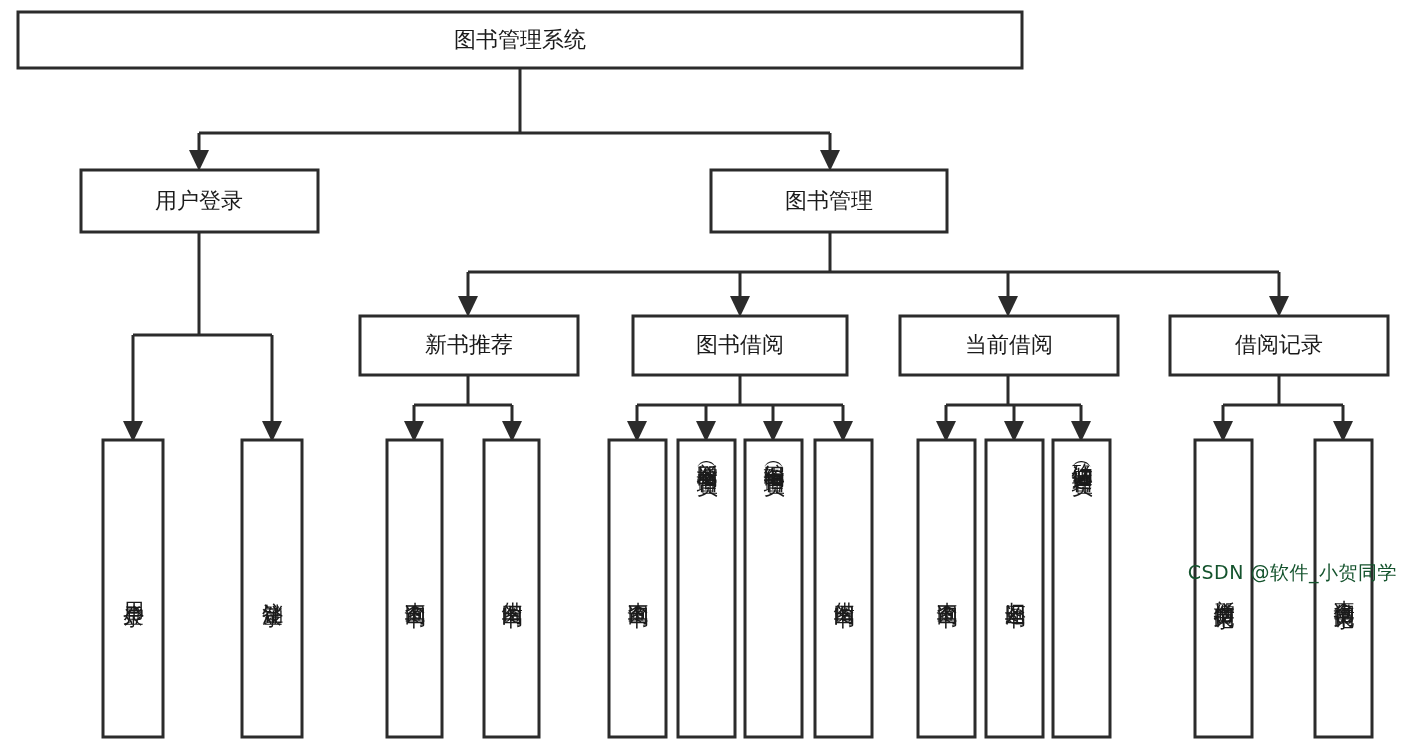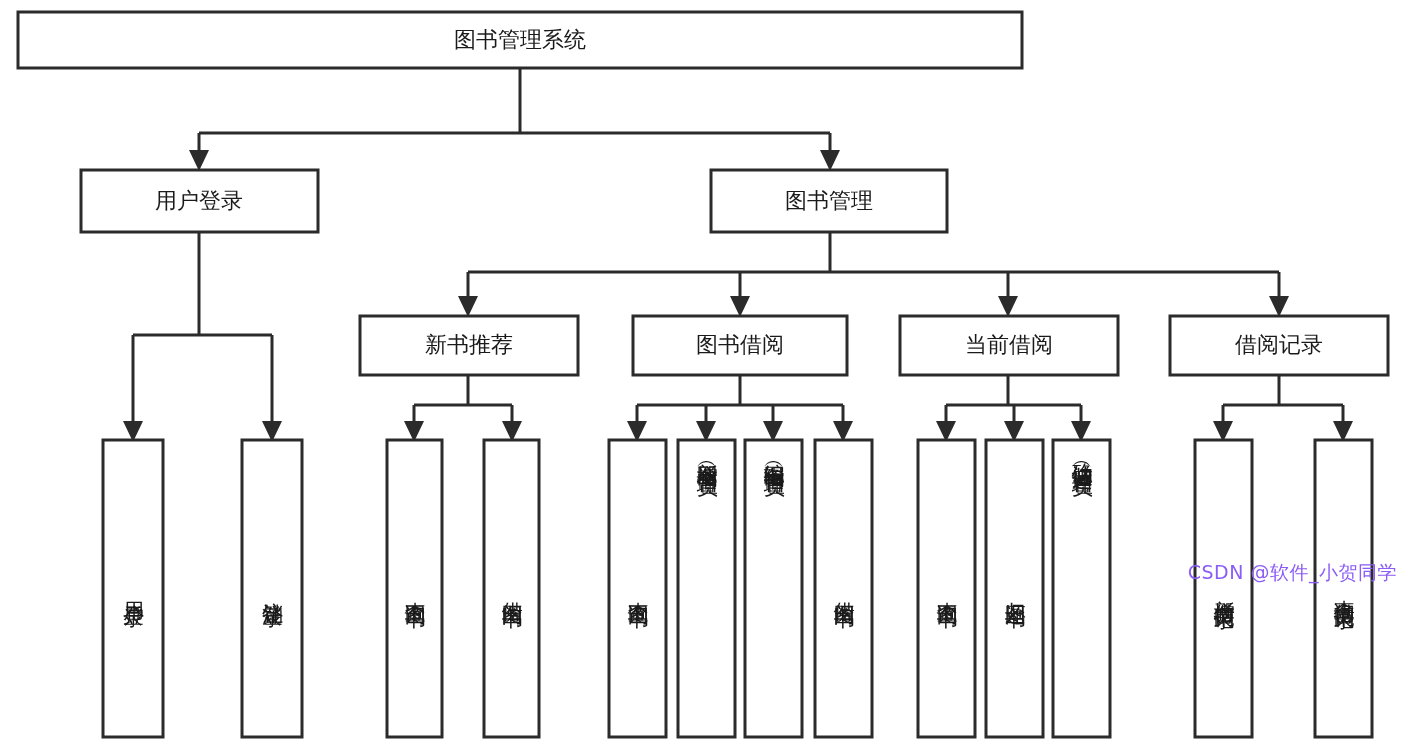--- a/index.html
+++ b/index.html
@@ -68,21 +68,21 @@
     justify-content: center;
   }
   .leaf-wrap.center { align-items: center; }
   .leaf-wrap.top { align-items: flex-start; padding-top: 6px; box-sizing: border-box; }
   .watermark {
     position: absolute;
     right: 8px;
     bottom: 4px;
     font-family: "DejaVu Sans", "Liberation Sans", sans-serif;
     font-size: 19px;
-    color: #8b5cf6;
+    color: #14532d;
     letter-spacing: 0.5px;
     white-space: nowrap;
     user-select: none;
   }
 </style>
 </head>
 <body>
 
 <div id="diagram-root">
 

